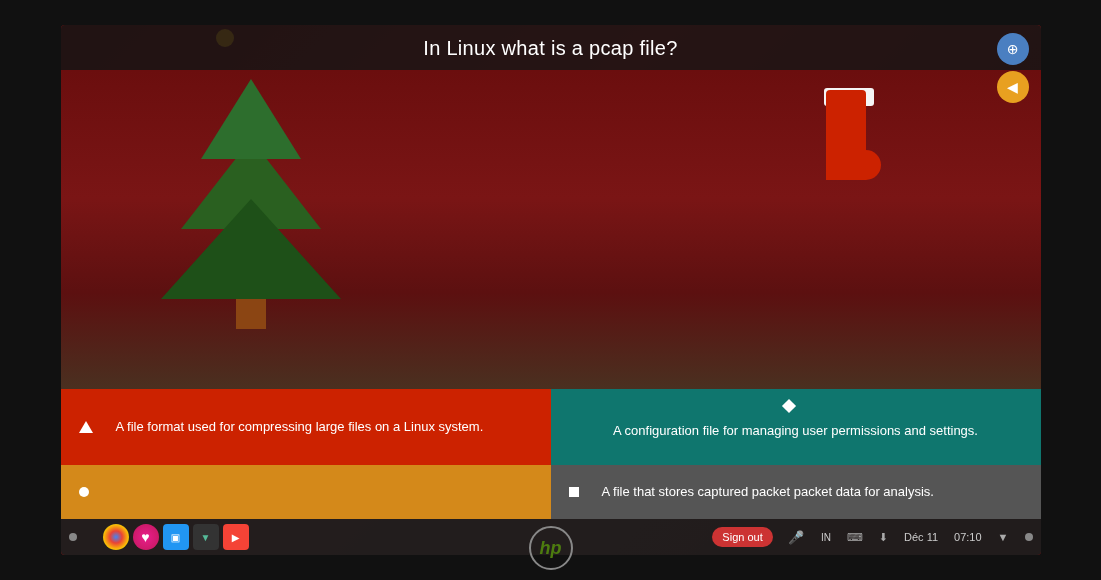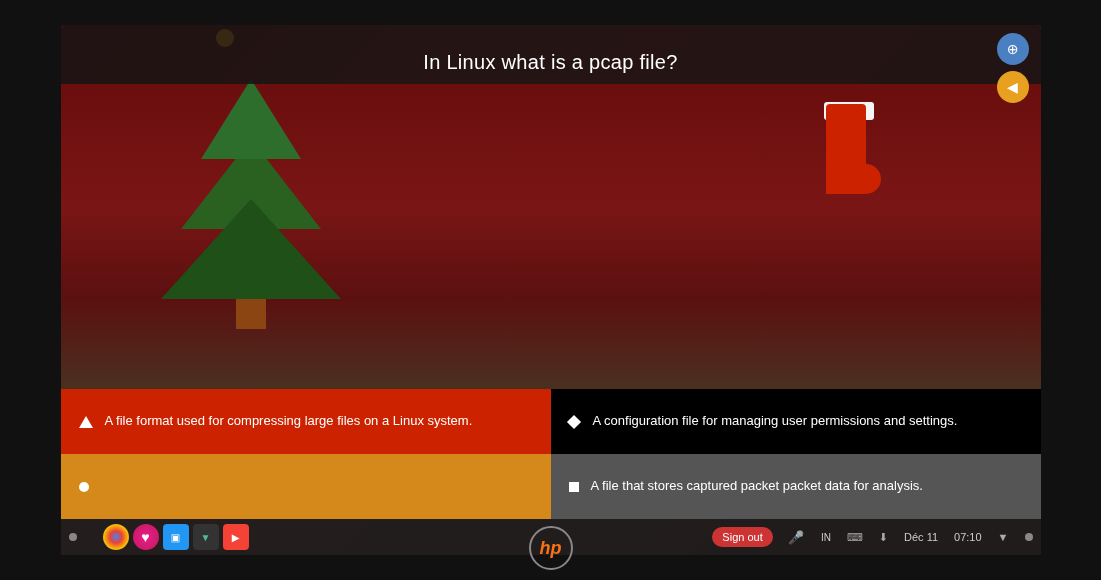--- a/index.html
+++ b/index.html
@@ -35,21 +35,21 @@
       background: 
         linear-gradient(135deg, #6B0F0F 0%, #8B1A1A 40%, #7A1515 60%, #5C0E0E 100%);
       z-index: 0;
     }
 
     
     .header {
       position: relative;
       z-index: 10;
       text-align: center;
-      padding: 26px 20px 10px;
+      padding: 12px 20px 10px;
       background: rgba(20, 20, 20, 0.85);
     }
 
     .question-title {
       color: #ffffff;
       font-size: 20px;
       font-weight: 500;
       letter-spacing: 0.3px;
     }
 
@@ -225,28 +225,30 @@
     .answer-option {
       display: flex;
       align-items: center;
       padding: 12px 18px;
       cursor: pointer;
       position: relative;
       color: white;
       font-size: 13px;
       font-weight: 500;
       line-height: 1.4;
+      gap: 11px;
     }
 
     .answer-a {
       background: #CC2200;
     }
 
     .answer-b {
-      background: #000000;
+      background: #0f766e;
+      flex-direction: column;
     }
 
     .answer-c {
       background: #d4891a;
     }
 
     .answer-d {
       background: #555555;
     }
 
@@ -366,21 +368,21 @@
     }
 
     .hp-logo-circle {
       width: 44px;
       height: 44px;
       border-radius: 50%;
       border: 2px solid #888;
       display: flex;
       align-items: center;
       justify-content: center;
-      color: #f97316;
+      color: #4d7c0f;
       font-size: 18px;
       font-style: italic;
       font-weight: bold;
     }
 
     
     .scene-bg {
       position: absolute;
       inset: 0;
       background: linear-gradient(180deg, #6B0E0E 0%, #7A1515 40%, #5C1010 70%, #4a3020 100%);

